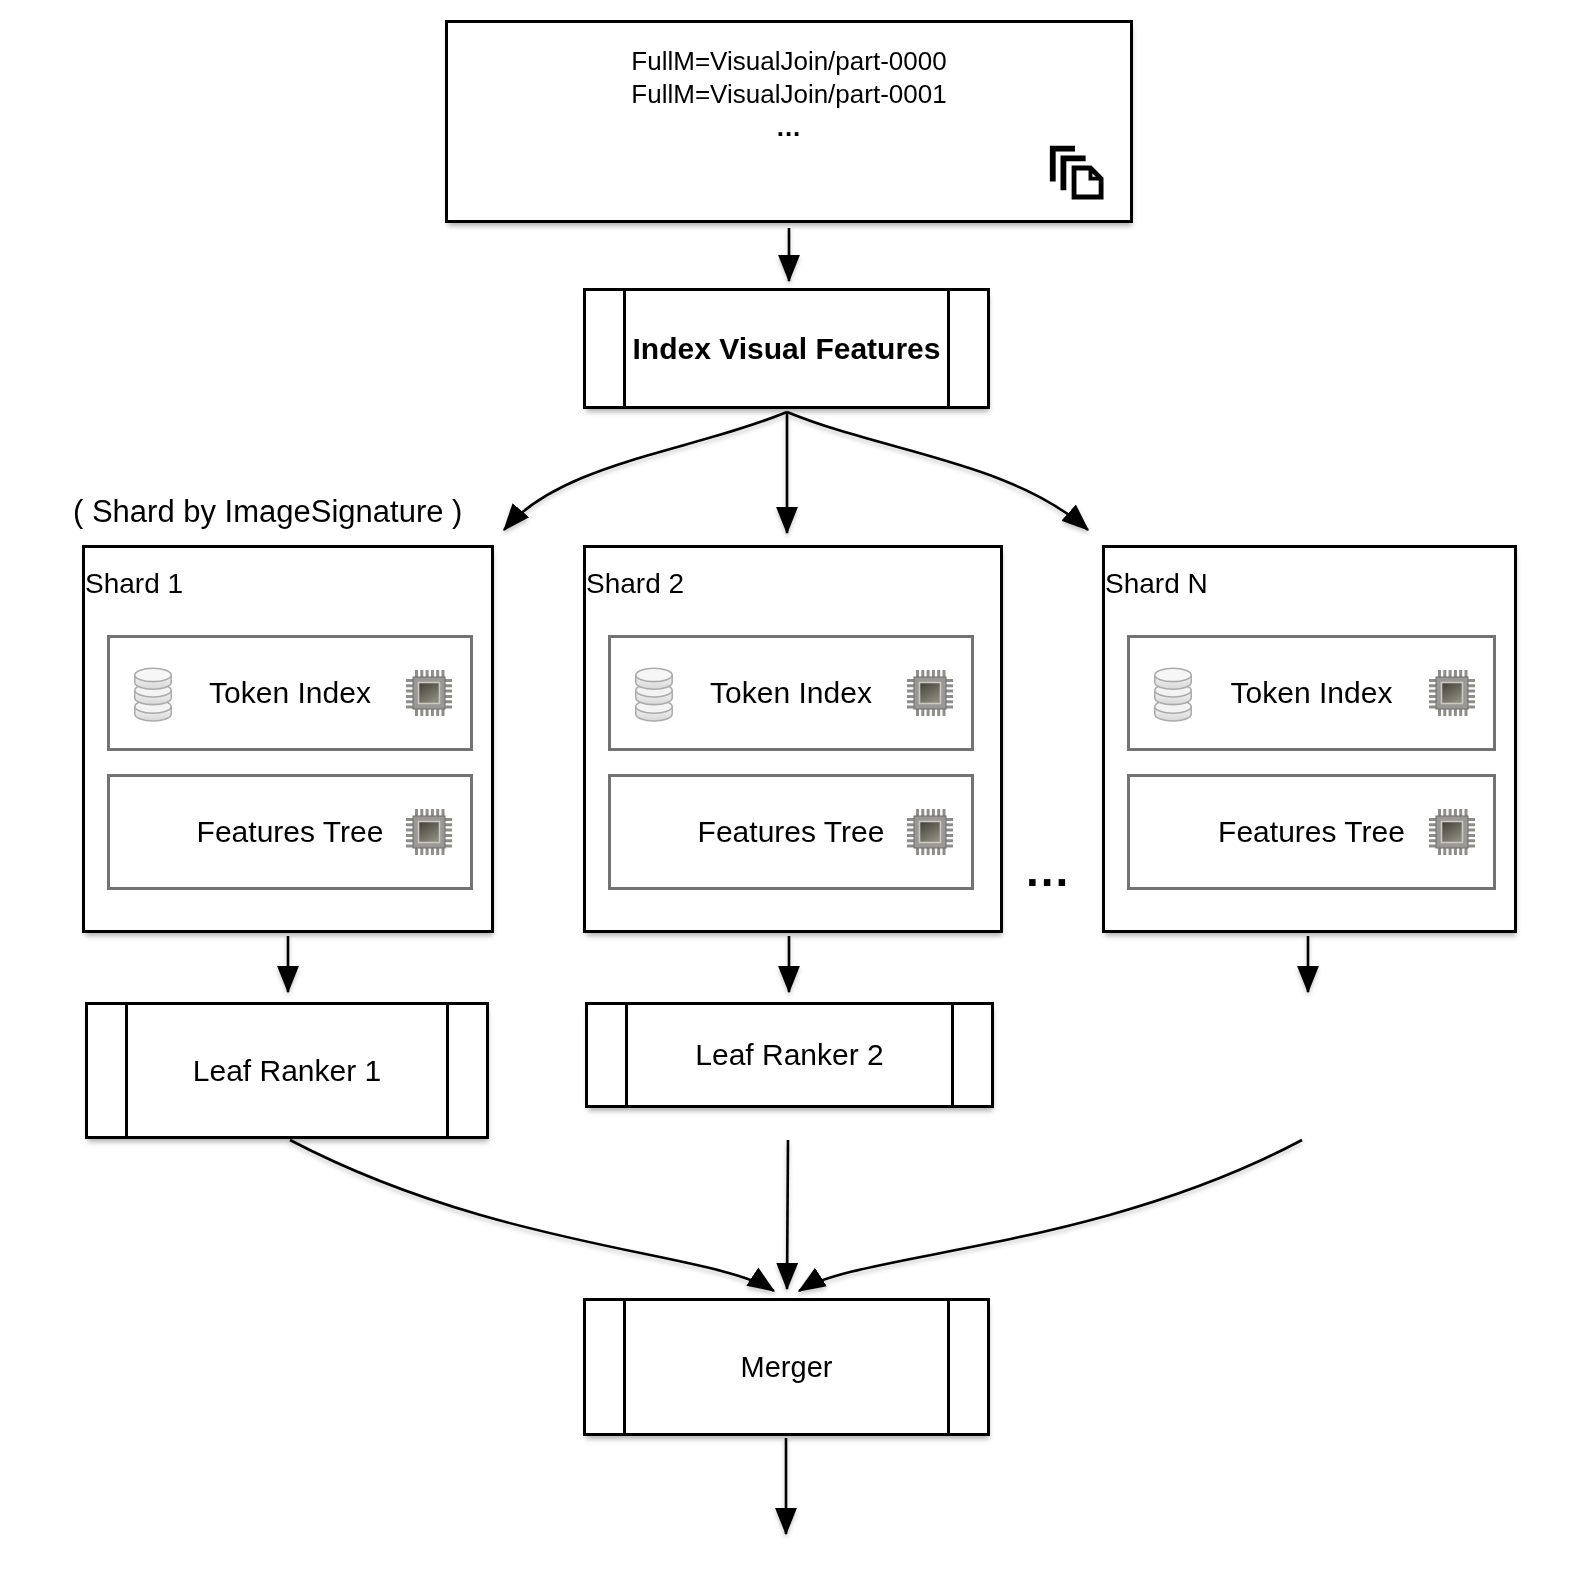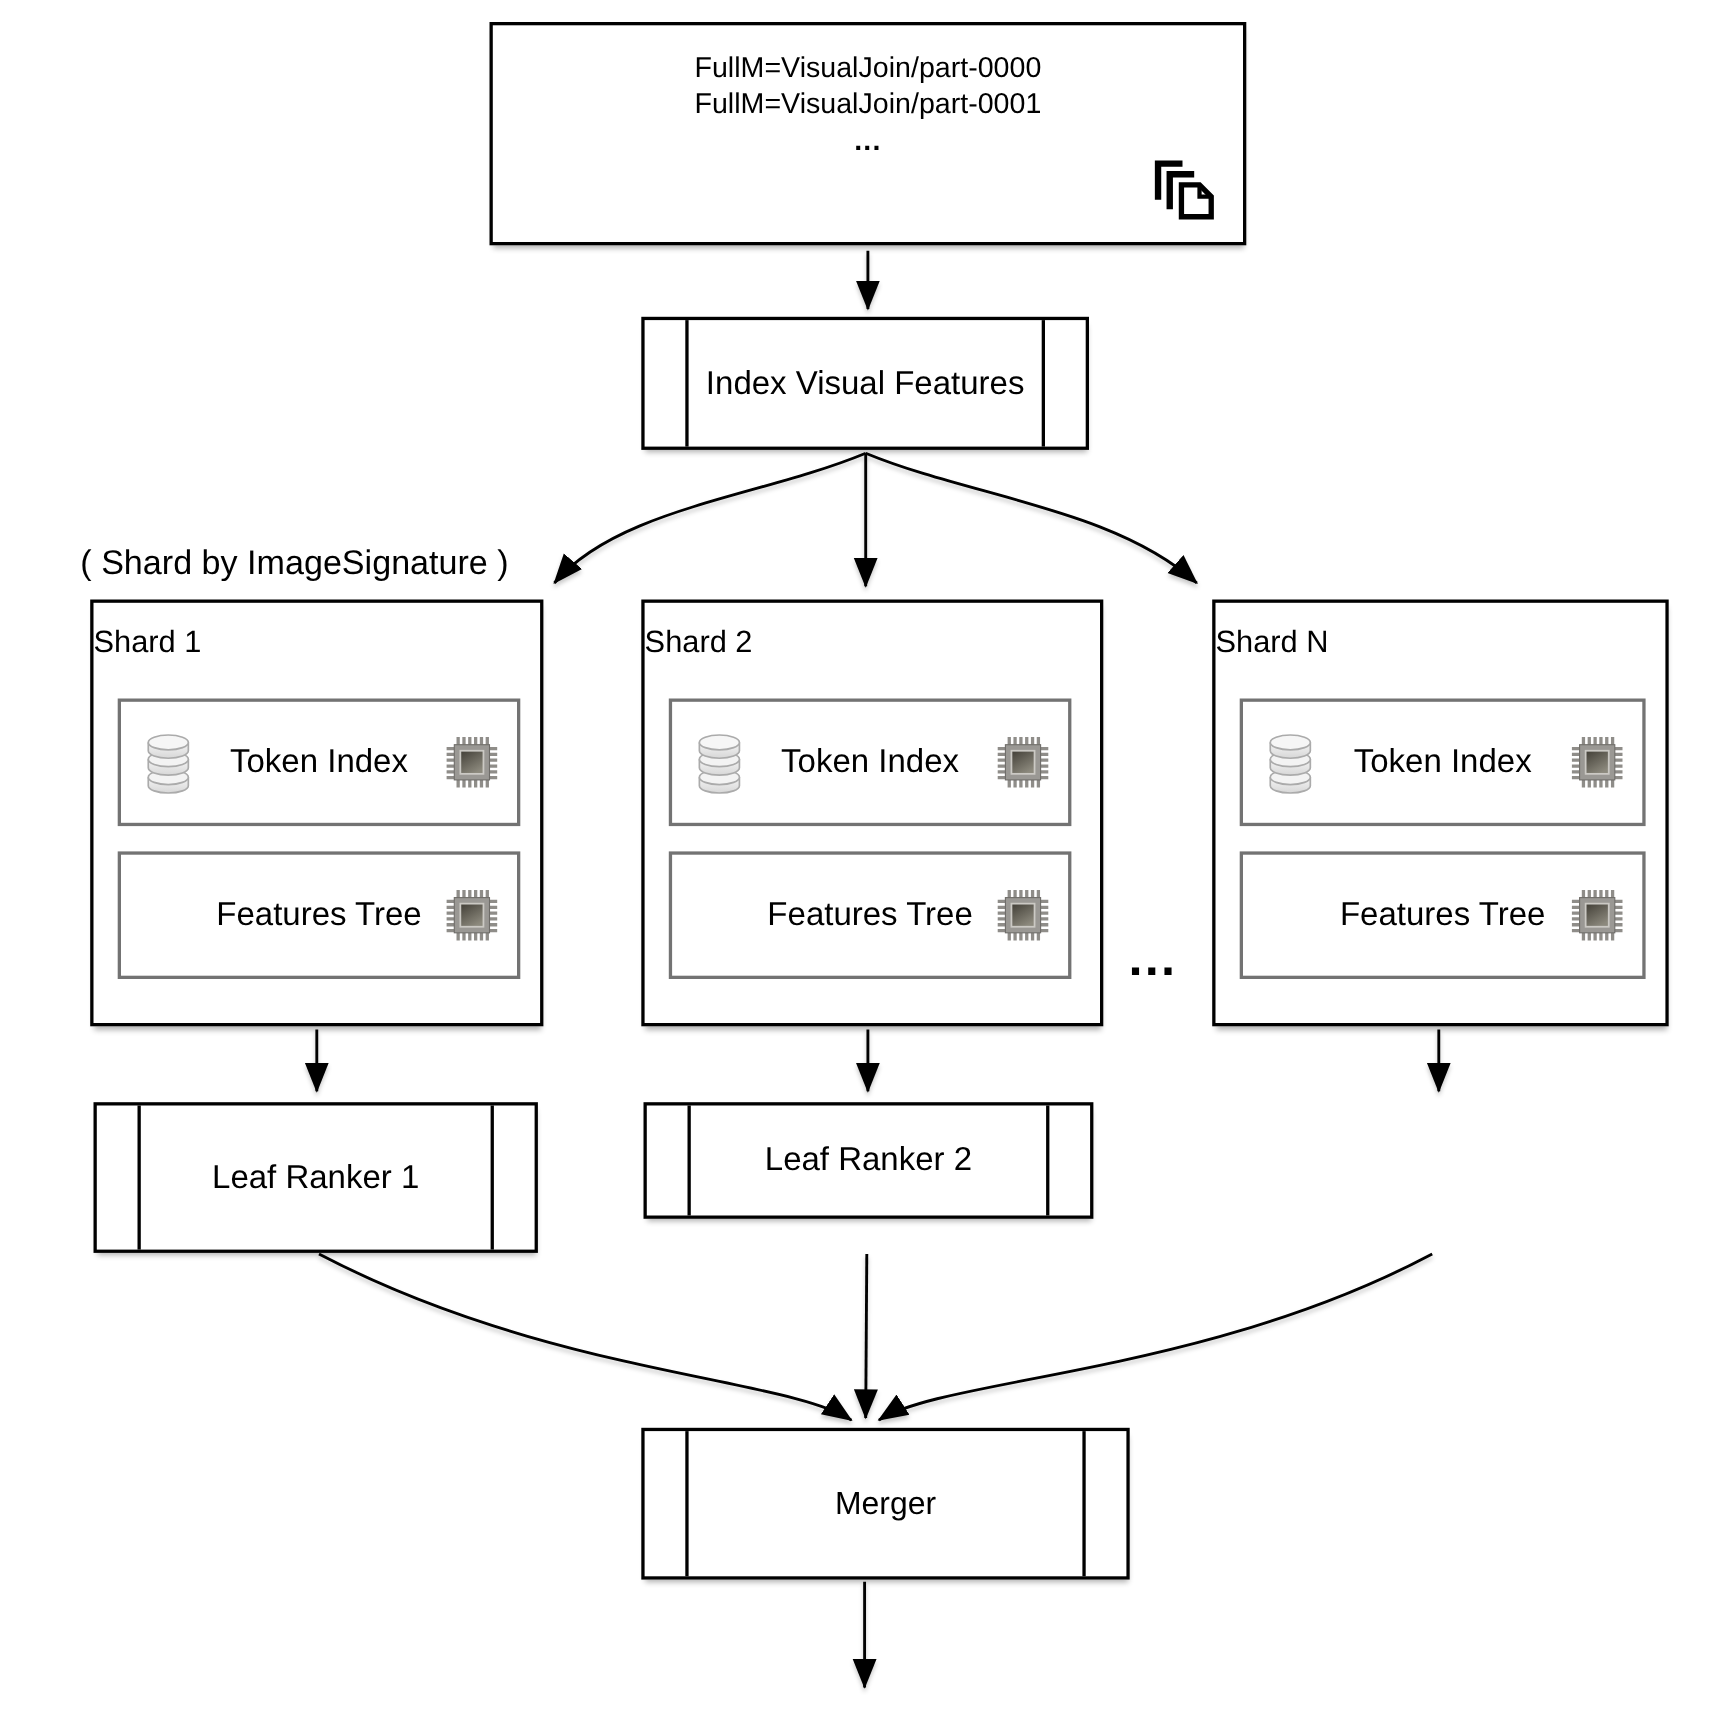--- a/index.html
+++ b/index.html
@@ -77,21 +77,21 @@
       <div class="vj-ellipsis">...</div>
     </div>
     <svg class="icon" style="right:26px; bottom:20px;" width="58" height="62" viewBox="0 0 60 64">
       <polyline points="7,45 7,11 30,11" fill="none" stroke="#000" stroke-width="6"></polyline>
       <polyline points="18,54 18,21 41,21" fill="none" stroke="#000" stroke-width="6"></polyline>
       <path d="M29 31 h17 l11 11 v19 h-28 z" fill="#fff" stroke="#000" stroke-width="5" stroke-linejoin="miter"></path>
       <path d="M46 31 v11 h11" fill="none" stroke="#000" stroke-width="4"></path>
     </svg>
   </div>
 
-  <div class="box" style="left:583px; top:288px; width:407px; height:121px;">
+  <div class="box" style="left:583px; top:288px; width:407px; height:121px;font-weight:bold;">
     <div class="pp-bar left"></div>
     <div class="pp-bar right"></div>
     <div class="center-label">Index Visual Features</div>
   </div>
 
   <div class="note-label" style="left:73px; top:494px;">( Shard by ImageSignature )</div>
 
   <div class="box" style="left:82px; top:545px; width:412px; height:388px;">
     <div class="shard-title">Shard 1</div>
     <div class="inner-box" style="left:22px; top:87px; width:366px; height:116px;">
@@ -218,19 +218,19 @@
     <div class="pp-bar left"></div>
     <div class="pp-bar right"></div>
     <div class="center-label">Leaf Ranker 1</div>
   </div>
   <div class="box" style="left:585px; top:1002px; width:409px; height:106px;">
     <div class="pp-bar left"></div>
     <div class="pp-bar right"></div>
     <div class="center-label">Leaf Ranker 2</div>
   </div>
 
-  <div class="box" style="left:583px; top:1298px; width:444px; height:138px;">
+  <div class="box" style="left:583px; top:1298px; width:407px; height:138px;">
     <div class="pp-bar left"></div>
     <div class="pp-bar right"></div>
     <div class="center-label" style="font-size:29px;">Merger</div>
   </div>
 
 </div>
 
 </body></html>

